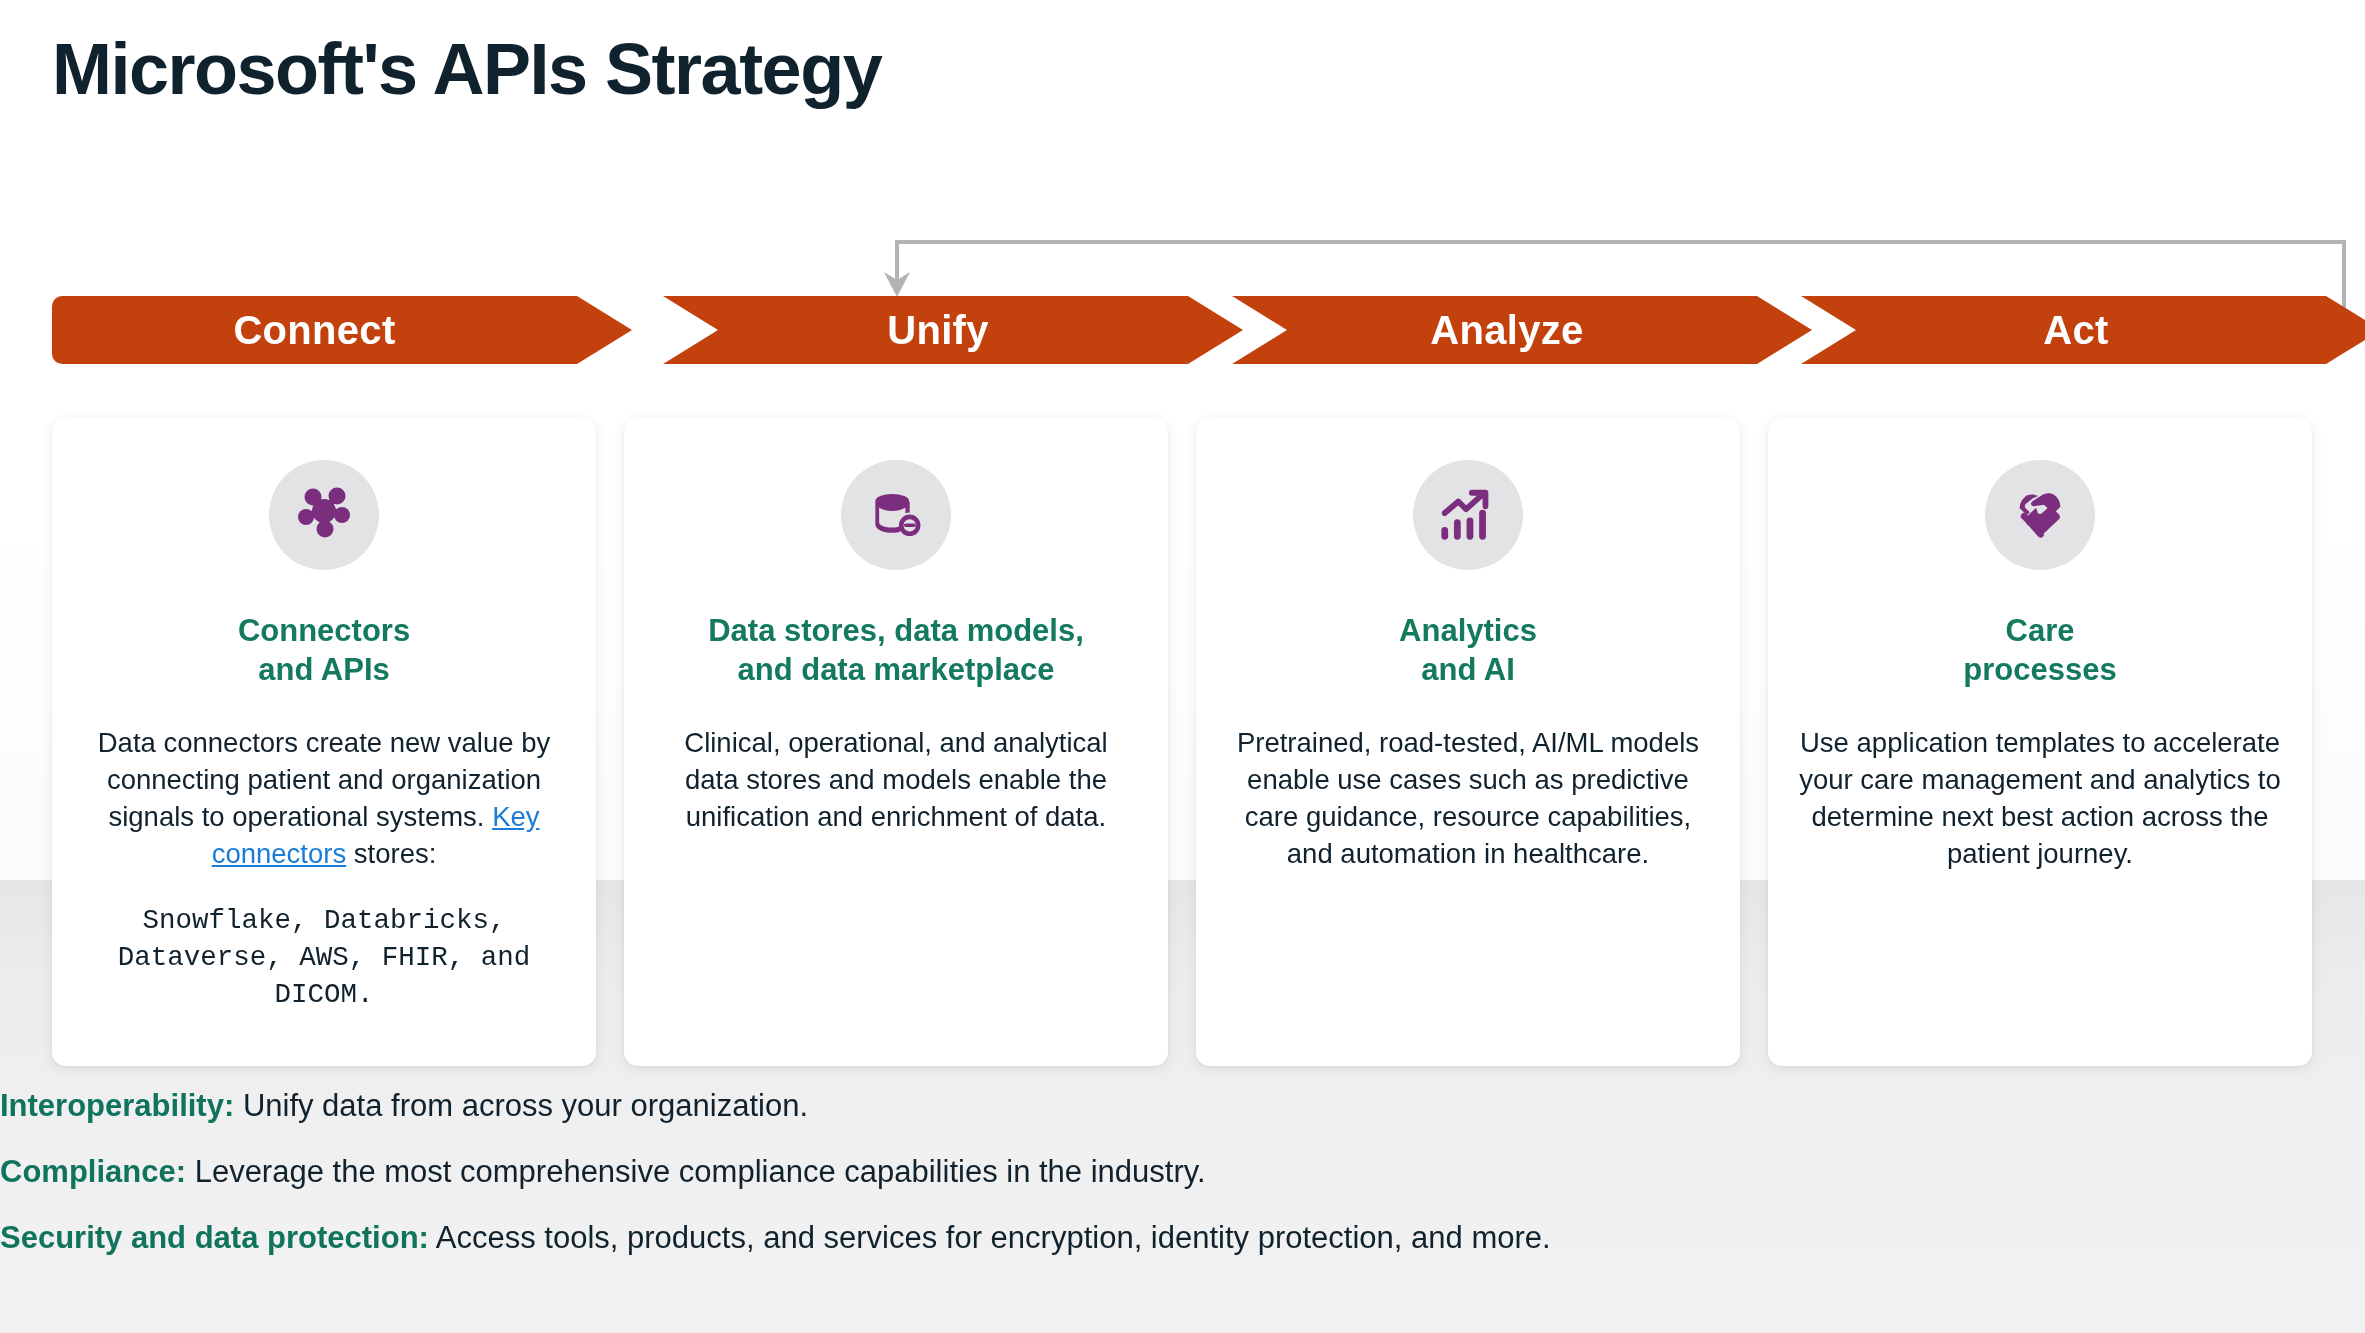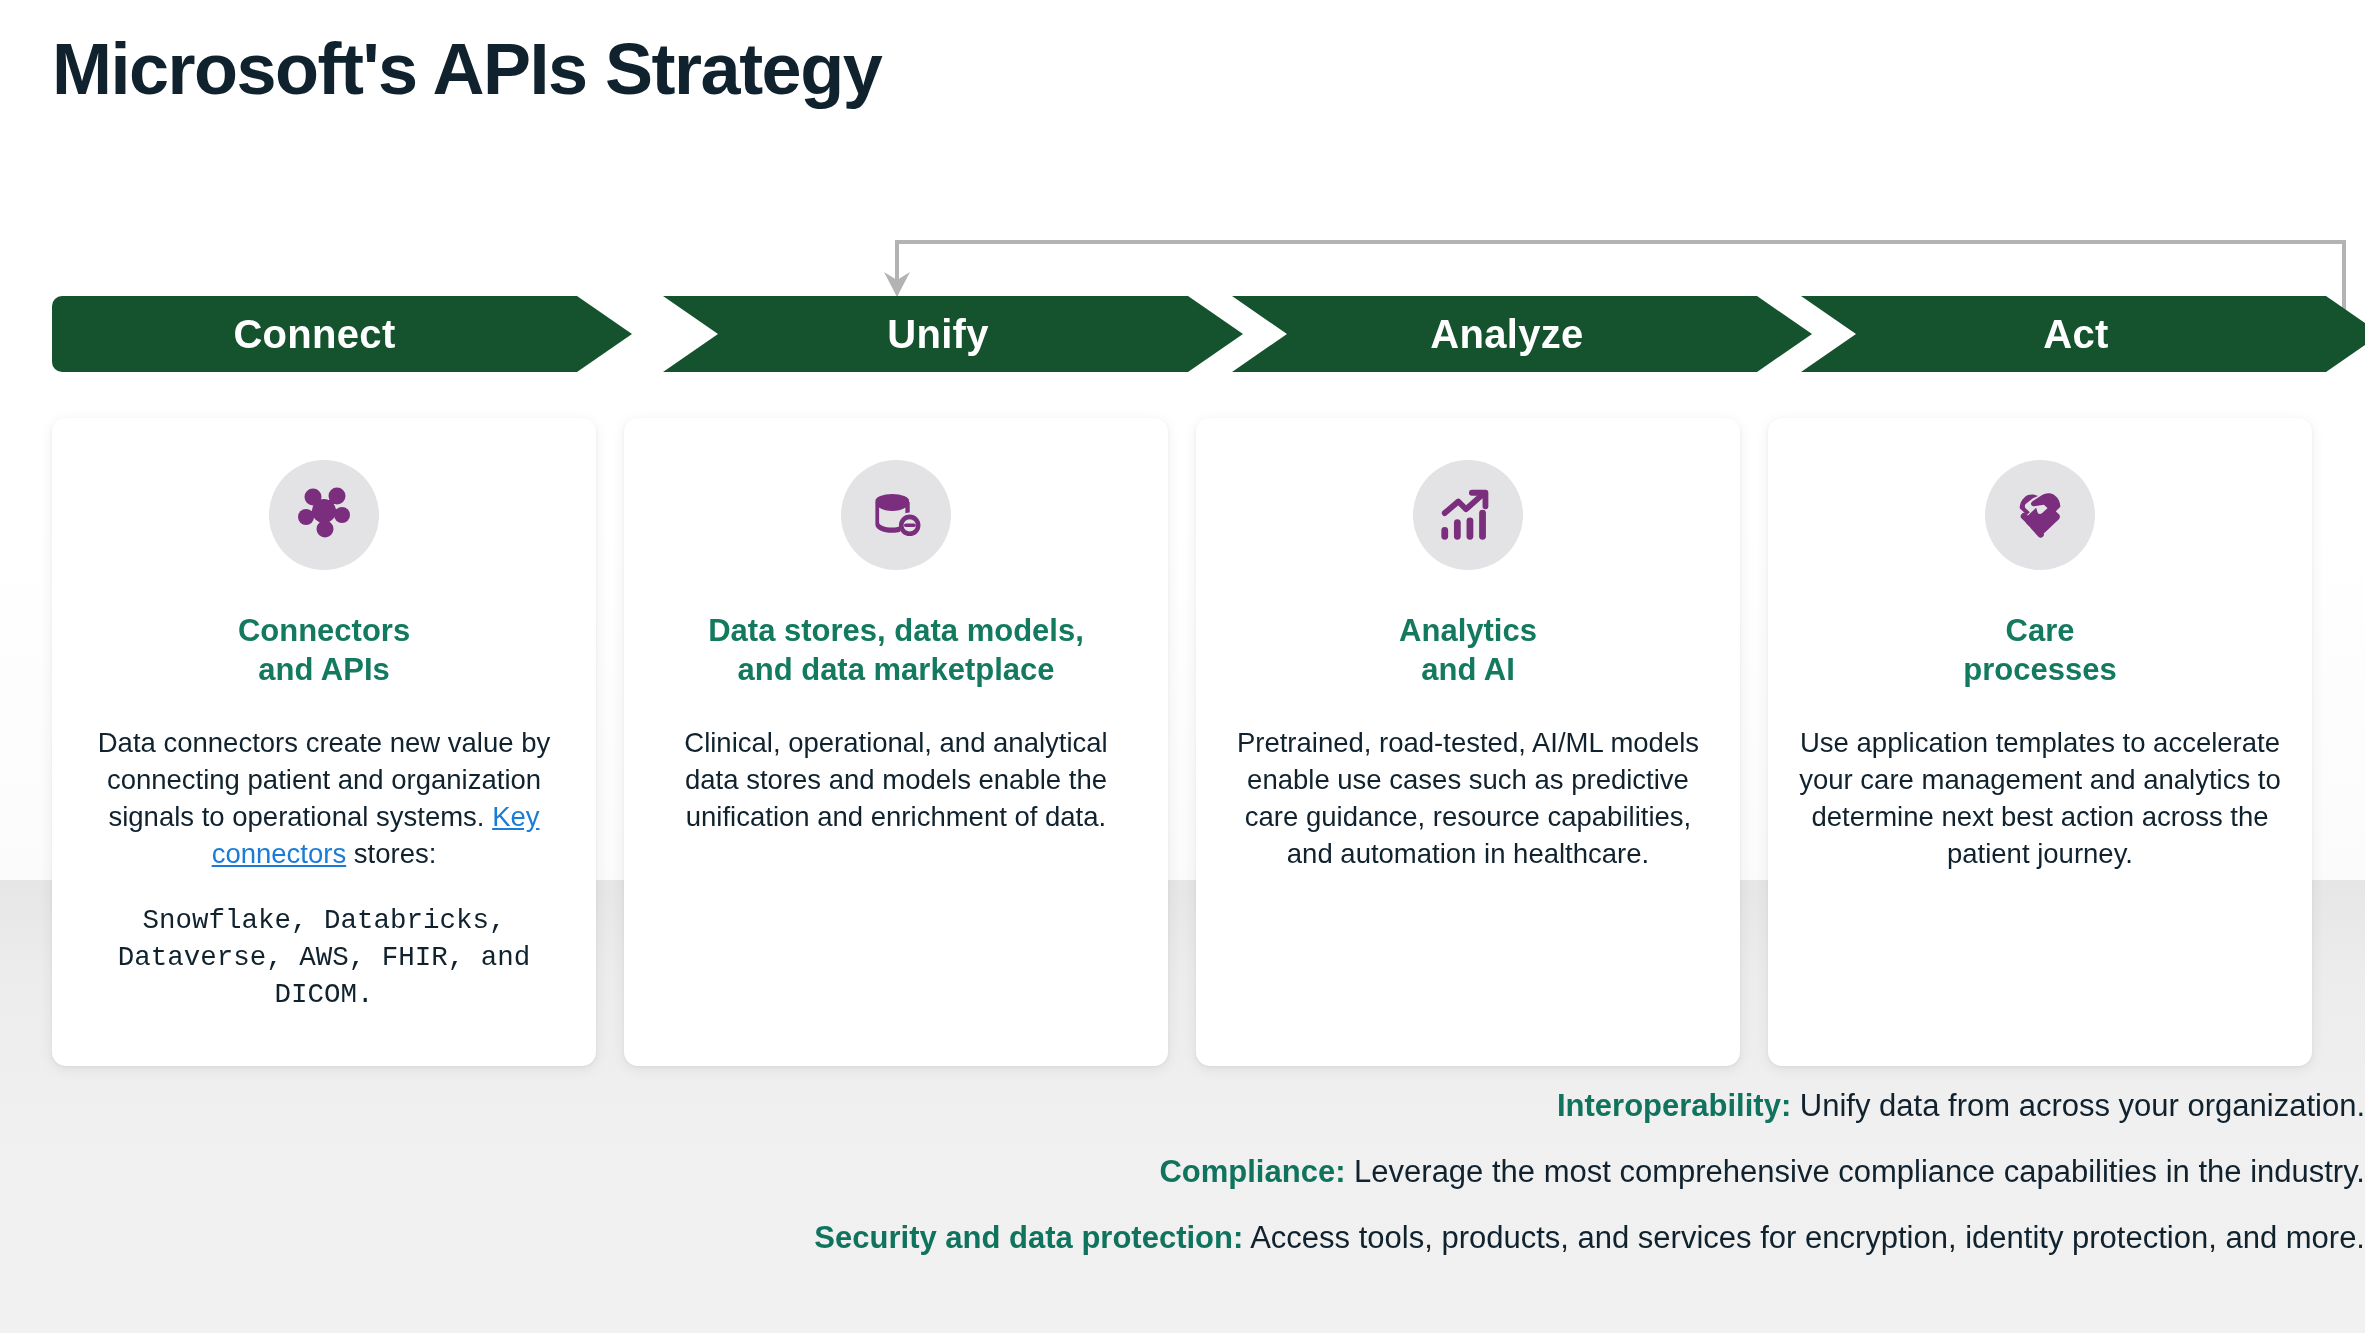--- a/index.html
+++ b/index.html
@@ -54,22 +54,22 @@
 
   
   .chevron-band {
     position: absolute;
     left: 52px; top: 296px;
     width: 2260px; height: 88px;
   }
   .chevron {
     position: absolute;
     top: 0;
-    height: 76px;
-    background: #14532d;
+    height: 68px;
+    background: #c2410c;
     display: flex;
     align-items: center;
     justify-content: center;
   }
   .chev-1 {
     left: 0px; width: 580px;
     border-radius: 10px 0 0 10px;
     clip-path: polygon(0 0, 525px 0, 580px 50%, 525px 100%, 0 100%);
   }
   .chev-2 {
@@ -147,21 +147,21 @@
     display: block;
     margin-top: 30px;
     font-family: Liberation Mono, monospace;
   }
 
   
   .footer {
     position: absolute;
     left: 0; top: 1090px;
     width: 2365px;
-    text-align: right;
+    text-align: left;
   }
   .footer-line {
     font-size: 31px;
     line-height: 1.0;
     color: #10222e;
     margin-bottom: 35px;
     white-space: nowrap;
   }
   .footer-line .lead {
     font-weight: 700;

